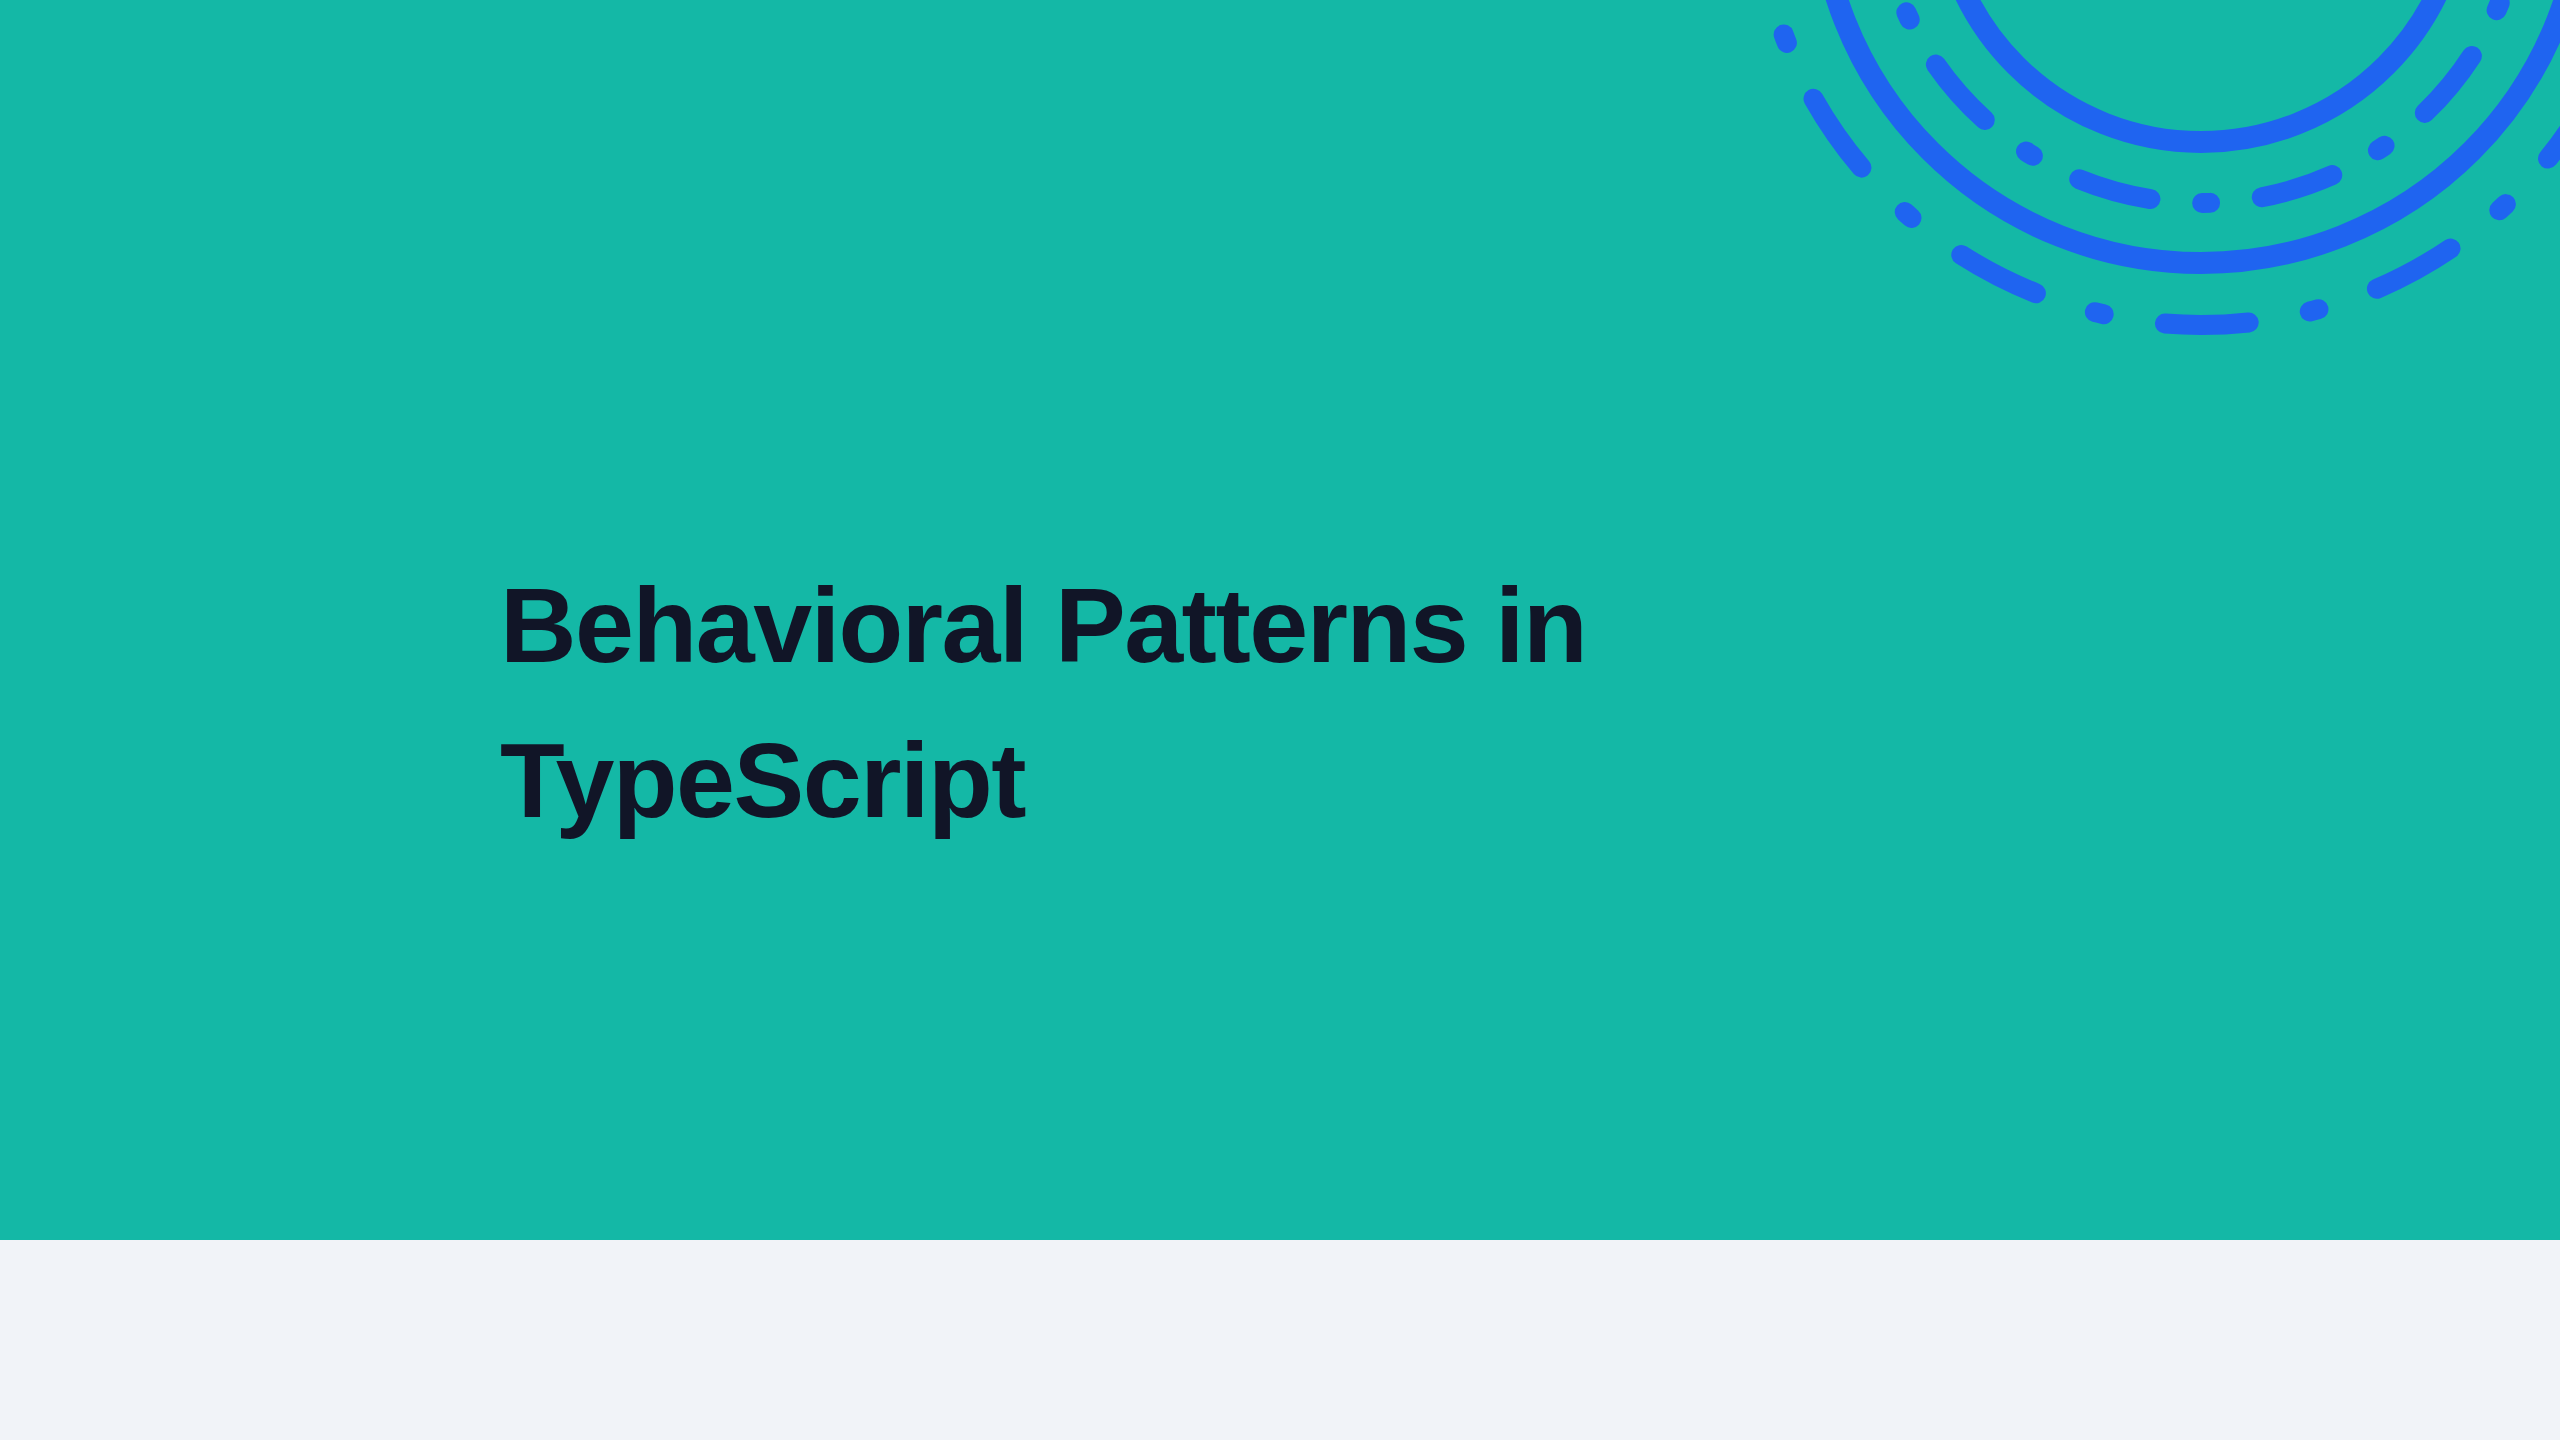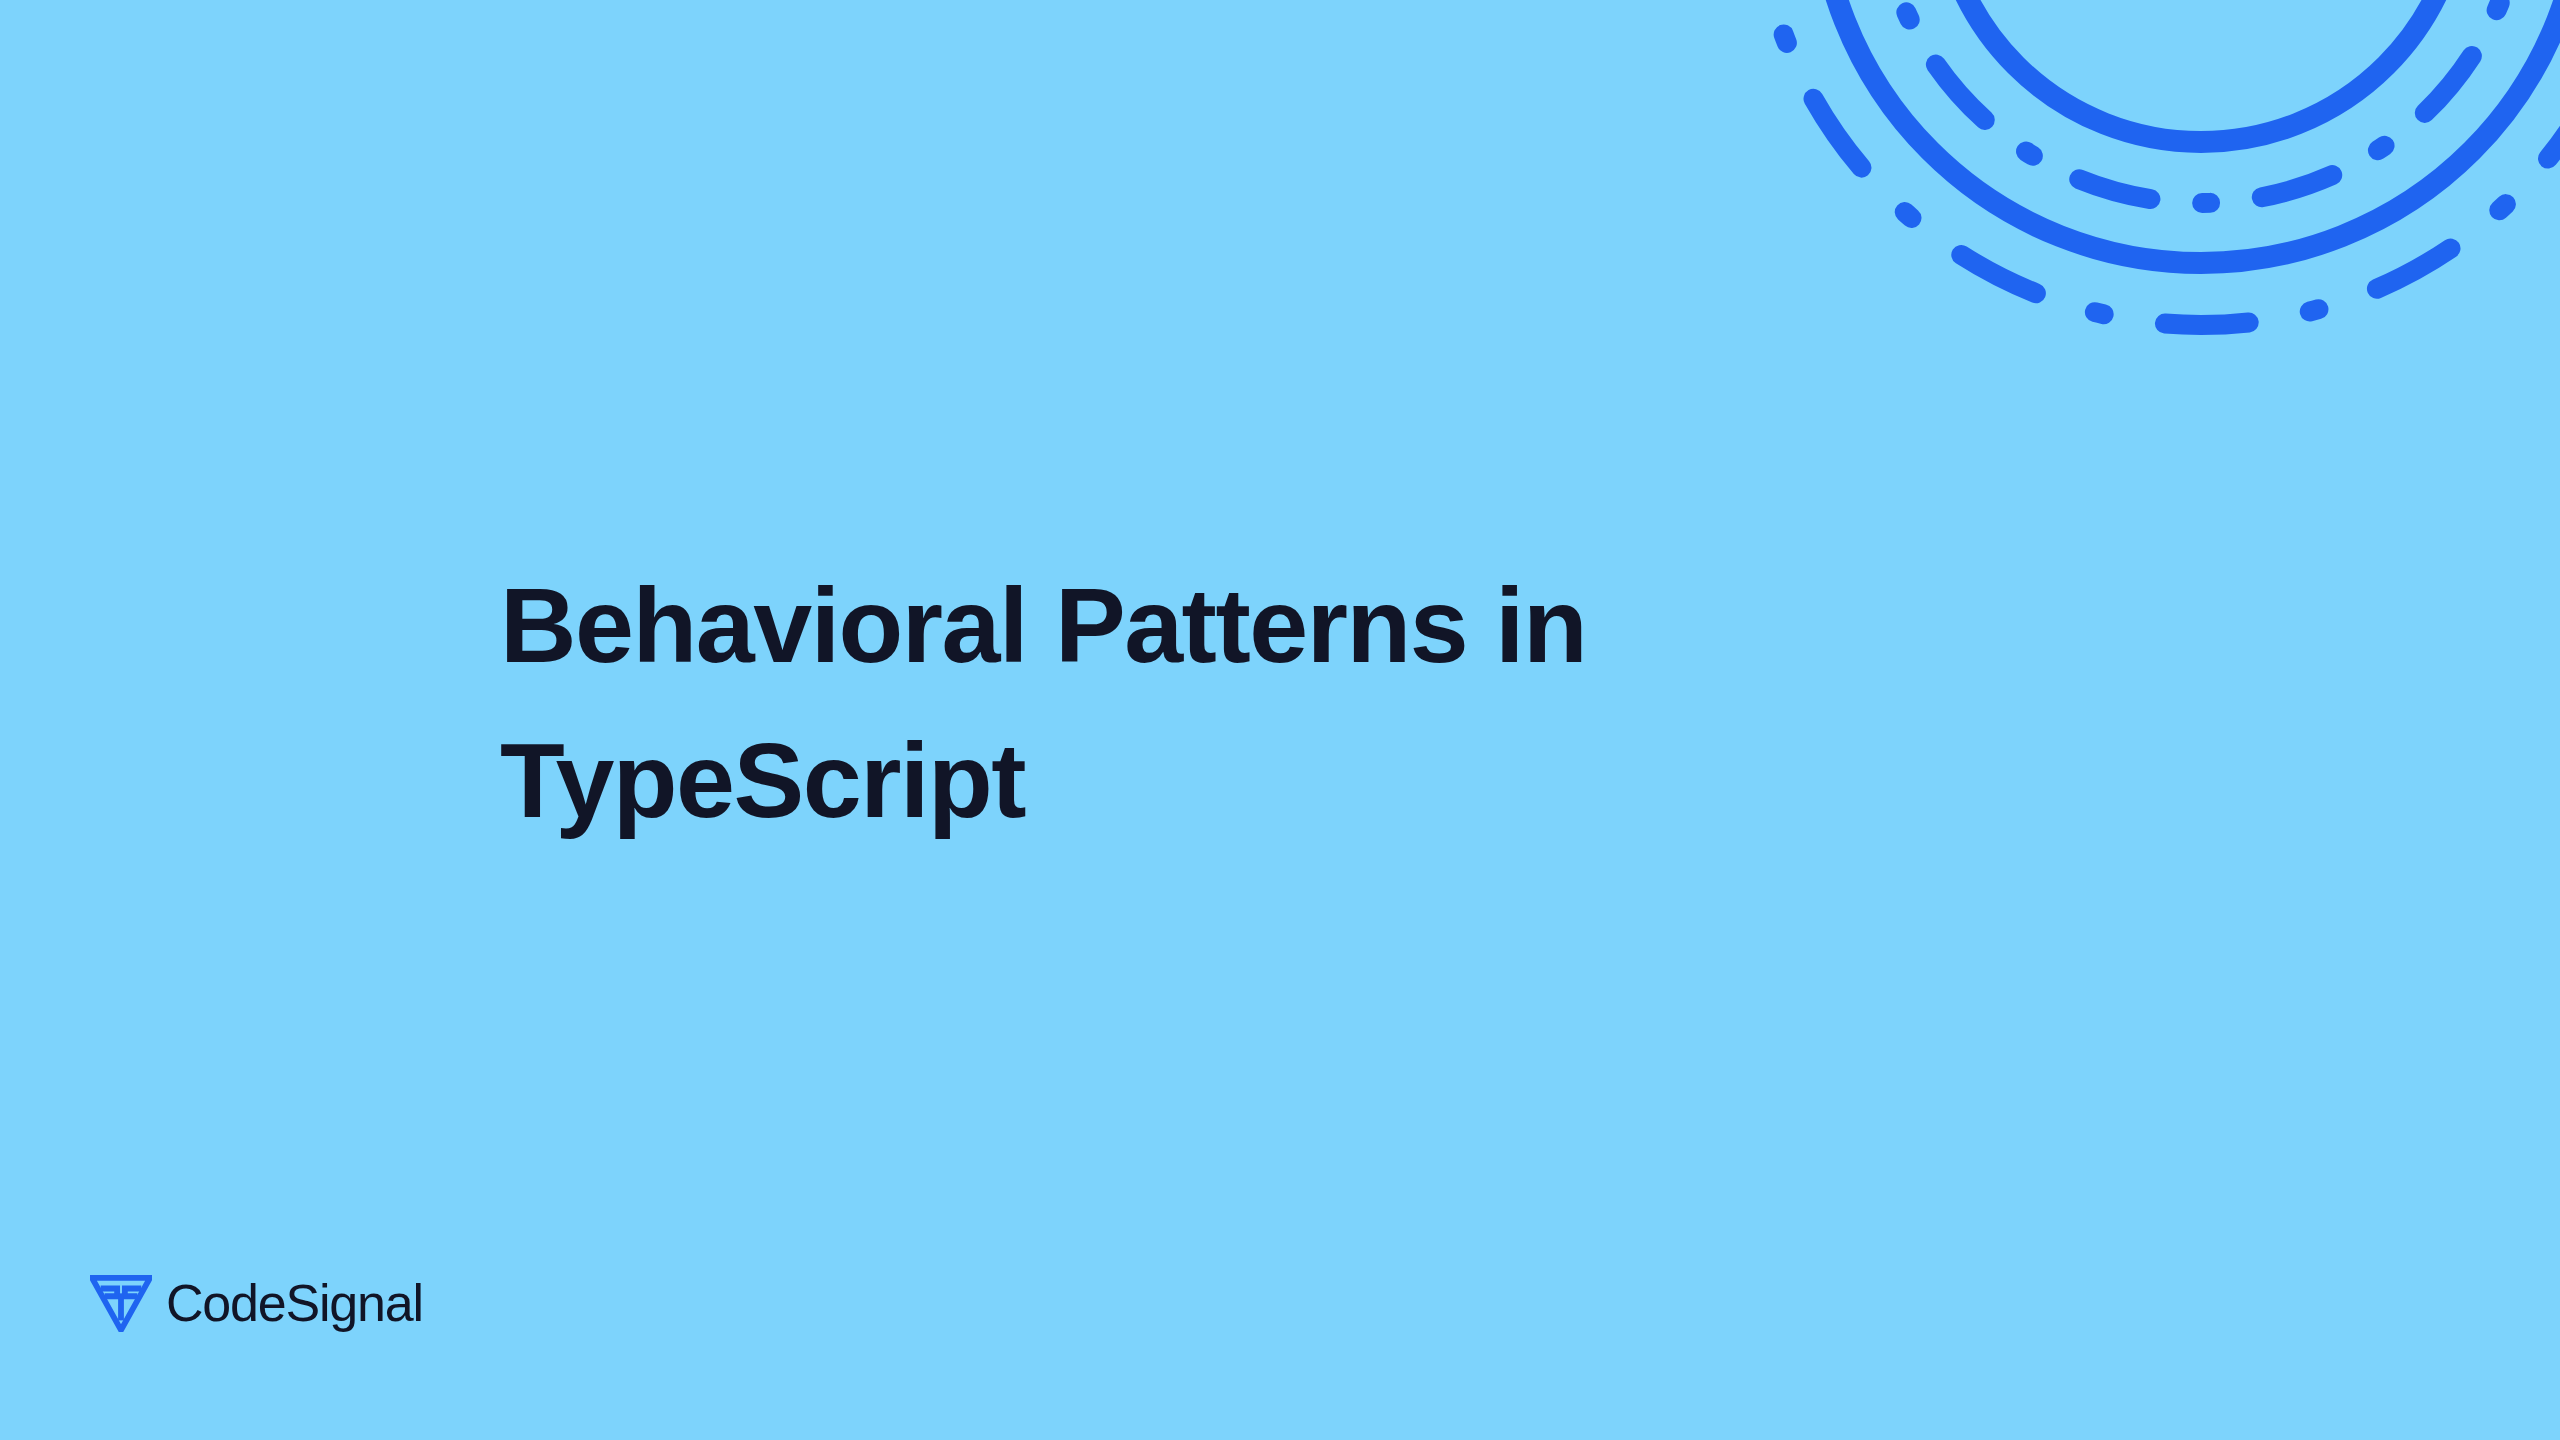--- a/index.html
+++ b/index.html
@@ -8,22 +8,22 @@
     padding: 0;
     background: #f1f3f8;
   }
   body {
     font-family: "Liberation Sans", sans-serif;
   }
 
   .slide {
     position: relative;
     width: 2560px;
-    height: 1440px;
-    background: #7dd3fc;
+    height: 1240px;
+    background: #14b8a6;
     overflow: hidden;
   }
 
   
   .ring-motif {
     position: absolute;
     top: 0;
     right: 0;
     width: 1000px;
     height: 600px;
@@ -101,25 +101,14 @@
         <circle cx="641" cy="-120" r="445" stroke-width="20" stroke-dasharray="84 62 9 62" stroke-linecap="round"></circle>
       </g>
     </svg>
   </div>
 
   <div class="title-block">
     <h1 class="title">Behavioral Patterns in
 TypeScript</h1>
   </div>
 
-  <div class="logo">
-    <span class="logo-mark">
-      <svg viewBox="0 0 64 60" xmlns="http://www.w3.org/2000/svg" aria-hidden="true">
-        <path d="M2 4 L62 4 L32 58 Z" fill="none" stroke="#1f64f0" stroke-width="6" stroke-linejoin="miter"></path>
-        <path d="M11 15 L28 15 L28 23 L15 23" fill="none" stroke="#1f64f0" stroke-width="6" stroke-linejoin="miter" stroke-linecap="butt"></path>
-        <path d="M53 15 L36 15 L36 23 L49 23" fill="none" stroke="#1f64f0" stroke-width="6" stroke-linejoin="miter" stroke-linecap="butt"></path>
-        <path d="M32 20 L32 48" fill="none" stroke="#1f64f0" stroke-width="6"></path>
-      </svg>
-    </span>
-    <span class="logo-word">CodeSignal</span>
-  </div>
 
 </div>
 
 </body></html>

